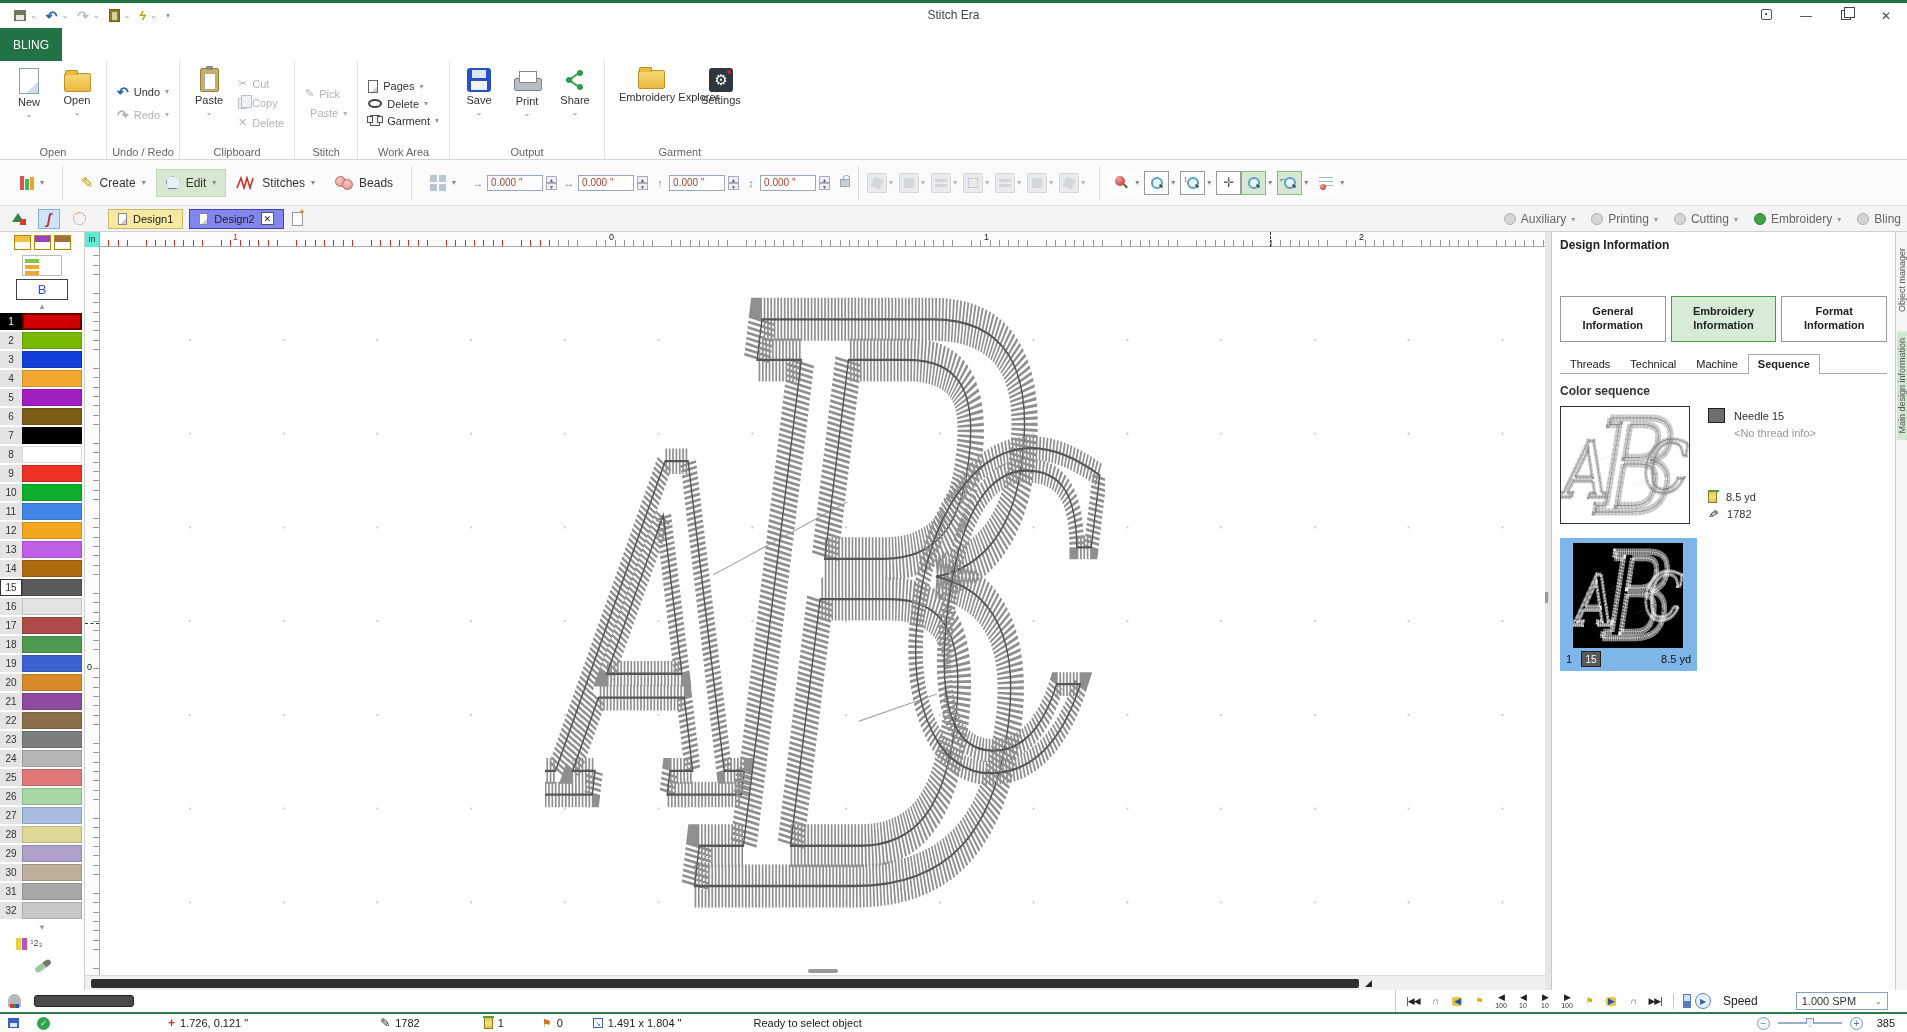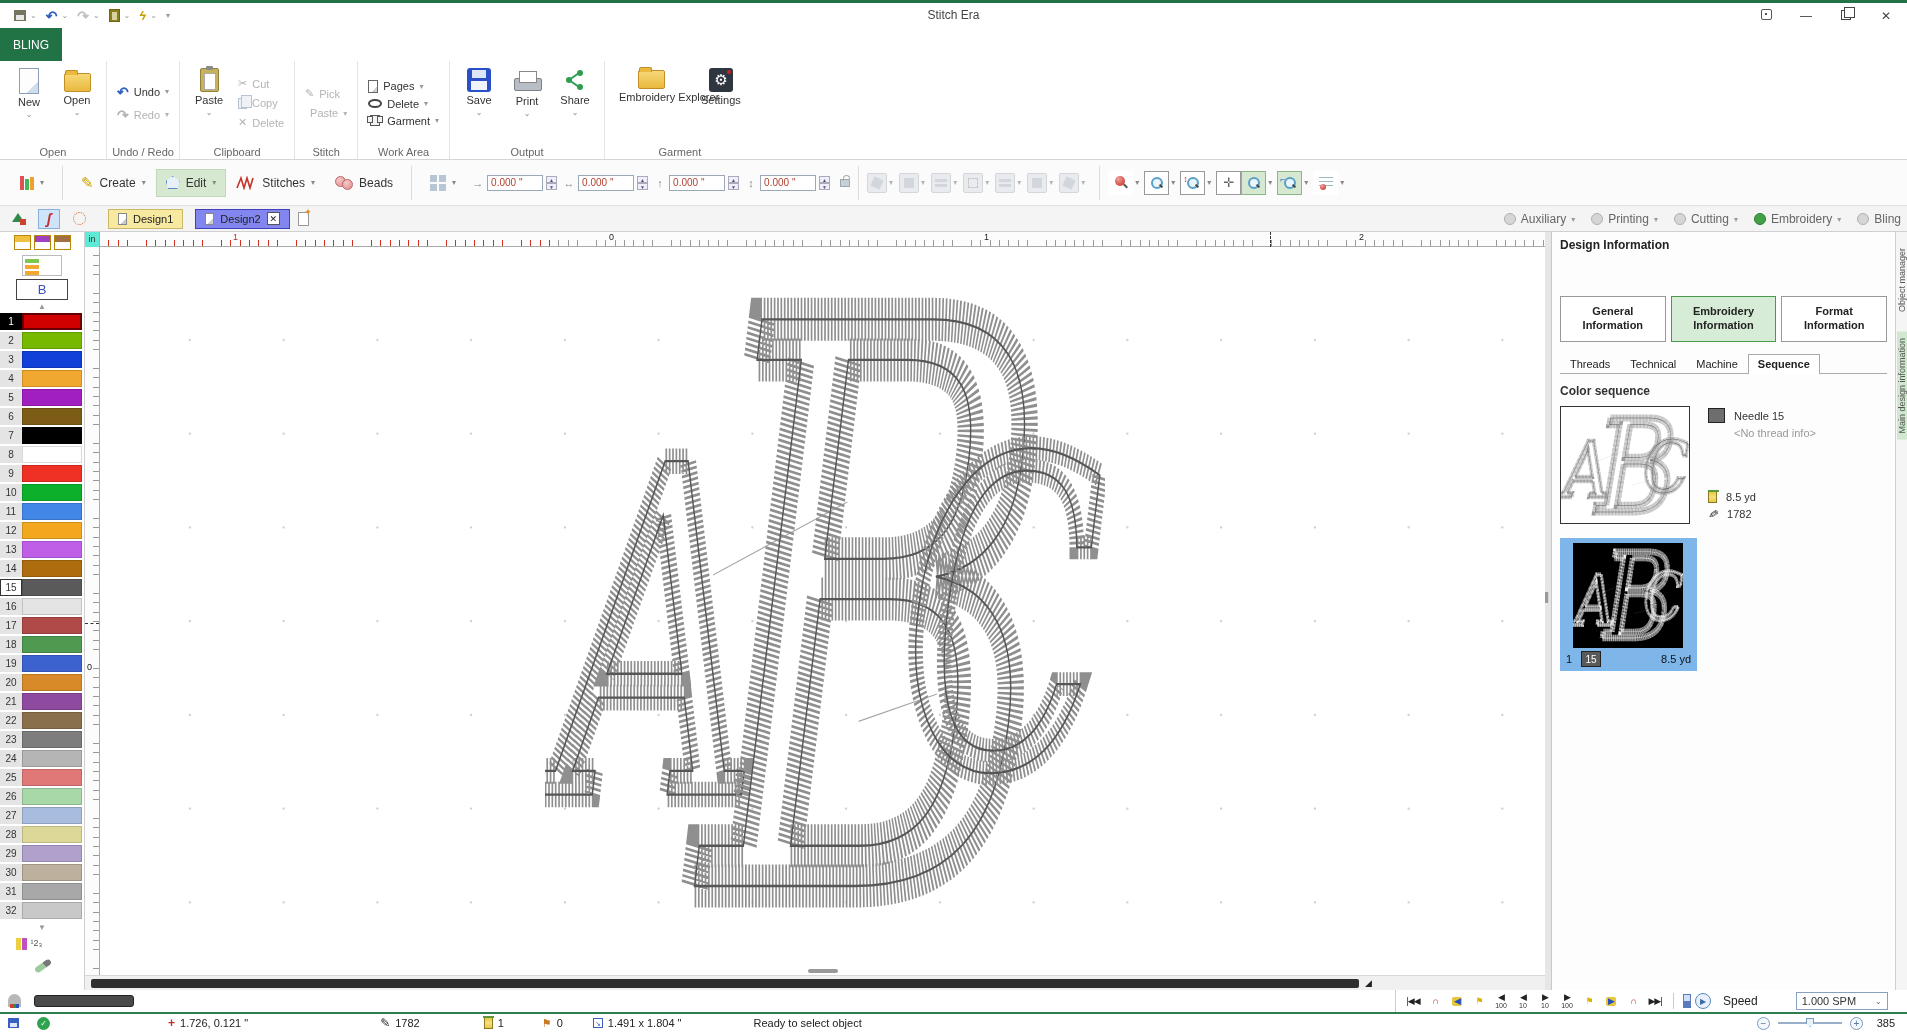--- a/index.html
+++ b/index.html
@@ -113,21 +113,21 @@
 
   
   .tabrow { position:absolute; left:0; top:206px; width:100%; height:26px; background:#f4f4f4; border-bottom:1px solid #d0d0d0; display:flex; align-items:center; }
   .trico { margin-left:8px; width:22px; height:20px; display:inline-flex; align-items:center; justify-content:center; border:1px solid transparent; }
   .trico.on { background:#cfe4f8; border-color:#88b0d8; }
   .i-trisq { position:relative; width:14px; height:12px; display:inline-block; }
   .i-trisq::before { content:""; position:absolute; left:0; top:0; border-left:6px solid transparent; border-right:6px solid transparent; border-bottom:9px solid #2e8a4a; }
   .i-trisq::after { content:""; position:absolute; right:0; bottom:0; width:6px; height:6px; background:#d04030; }
   .i-pen2 { color:#c03030; font-size:14px; font-style:italic; font-weight:bold; }
   .i-lasso { width:13px; height:13px; border:1.5px dotted #d06020; border-radius:50%; display:inline-block; }
-  .dtabs { display:flex; align-items:flex-start; gap:12px; margin-left:18px; }
+  .dtabs { display:flex; align-items:flex-start; gap:6px; margin-left:18px; }
   .dtab { height:20px; display:flex; align-items:center; gap:6px; padding:0 9px; border:1px solid #c8b868; background:#f7e9a0; font-size:11px; color:#222; }
   .dtab.on { background:#8286ee; border-color:#4040b8; }
   .dt-ico { width:9px; height:12px; background:linear-gradient(135deg,#fff 70%,#ccc 70%); border:1px solid #888; display:inline-block; }
   .dt-x { width:13px; height:13px; background:#fff; border:1px solid #555; font-size:9px; line-height:12px; text-align:center; color:#222; }
   .i-newtab { position:relative; width:11px; height:14px; background:#fff; border:1px solid #999; margin-left:8px; display:inline-block; }
   .i-newtab::after { content:"✦"; position:absolute; right:-4px; top:-6px; color:#e09020; font-size:9px; }
   .modes { position:absolute; right:6px; top:0; height:26px; display:flex; align-items:center; gap:16px; }
   .mode { display:flex; align-items:center; gap:5px; color:#666; font-size:12px; }
   .mode .radio { width:12px; height:12px; border-radius:50%; background:#d6d6d6; border:1px solid #b0b0b0; }
   .mode.on .radio { background:#43a047; border-color:#2e7d32; }

